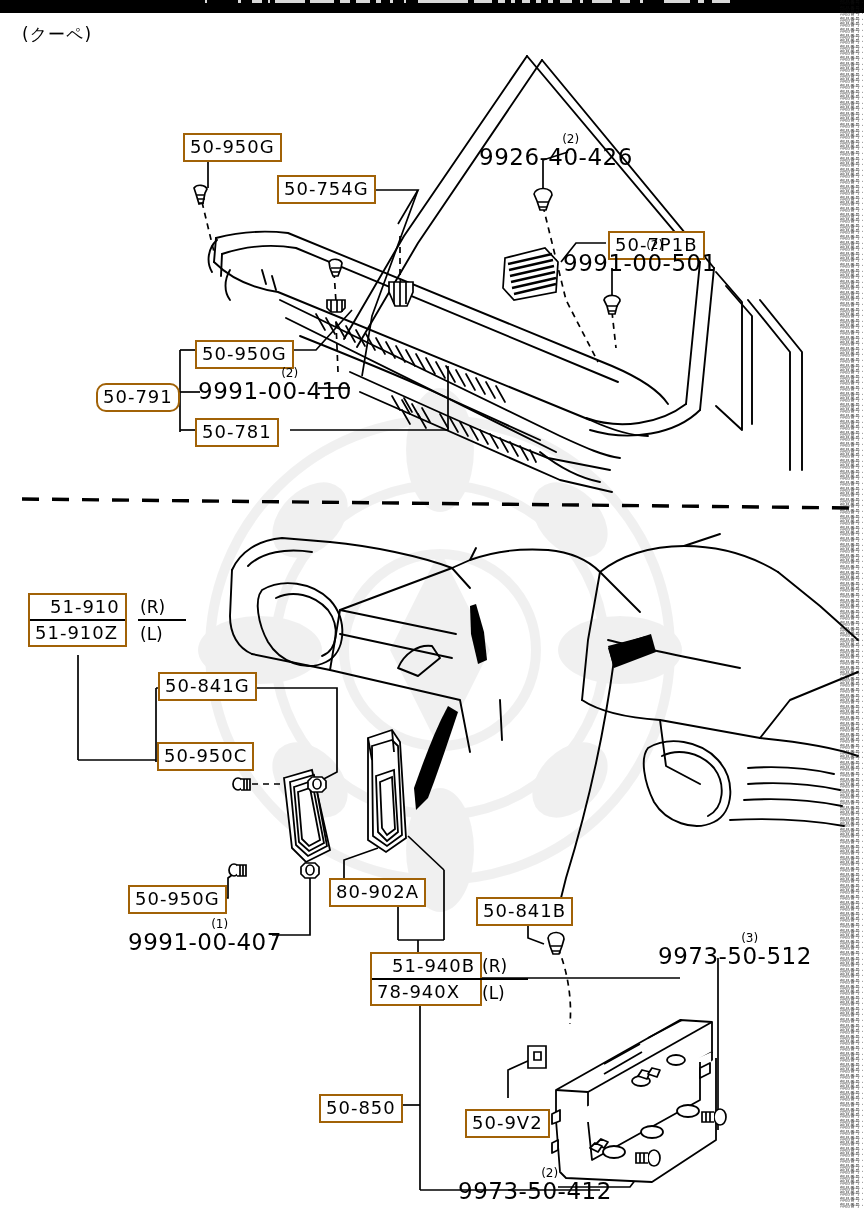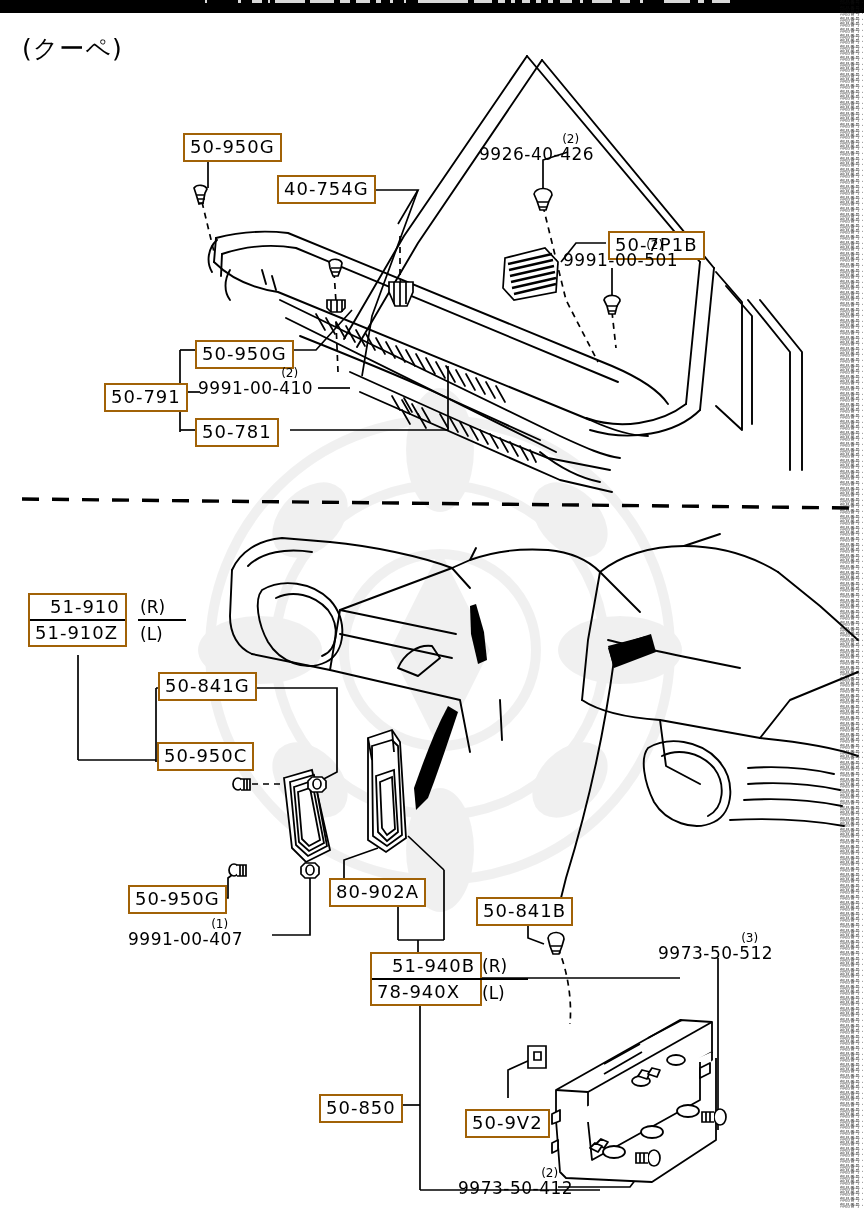--- a/index.html
+++ b/index.html
@@ -21,41 +21,41 @@
     overflow:hidden;
     font-family:"DejaVu Sans","Liberation Sans",sans-serif;
     font-size:5px;line-height:5.6px;letter-spacing:0px;
     color:#111;white-space:nowrap;text-align:center;
     opacity:.92;
   }
   .edgestrip span{display:block;}
 
   
   .sheet-title{
-    position:absolute;left:22px;top:32px;
-    font-size:25px;letter-spacing:1px;font-weight:400;
+    position:absolute;left:22px;top:23px;
+    font-size:17px;letter-spacing:1px;font-weight:400;
     font-family:"DejaVu Sans","Liberation Sans",sans-serif;
   }
 
   
   .watermark{
     position:absolute;left:130px;top:300px;width:620px;height:700px;
     opacity:.055;pointer-events:none;
   }
 
   
   .code-box{
     position:absolute;border:2px solid #a16207;background:#fff;
     font-size:18px;line-height:1;padding:3px 5px 4px 5px;
     white-space:nowrap;letter-spacing:1px;
     font-family:"DejaVu Sans","Liberation Sans",sans-serif;
   }
   .code-plain{
     position:absolute;background:transparent;
-    font-size:17px;line-height:1;white-space:nowrap;letter-spacing:.5px;
+    font-size:23px;line-height:1;white-space:nowrap;letter-spacing:.5px;
     font-family:"DejaVu Sans","Liberation Sans",sans-serif;
   }
   .qty{
     position:absolute;font-size:12px;line-height:1;white-space:nowrap;
     font-family:"DejaVu Sans","Liberation Sans",sans-serif;
   }
   .side-tag{
     position:absolute;font-size:17px;line-height:1;white-space:nowrap;
     font-family:"DejaVu Sans","Liberation Sans",sans-serif;
   }
@@ -475,28 +475,28 @@
       <g>
         <ellipse cx="654" cy="1158" rx="6" ry="8"></ellipse>
         <path d="M648 1153 h-12 v10 h12"></path>
         <path d="M644 1153 v10 M640 1153 v10"></path>
       </g>
     </g>
   </svg>
 
   <div id="labels">
       <div class="code-box" style="left: 183px; top: 133px;">50-950G</div>
-      <div class="code-box" style="left: 277px; top: 175px;">40-754G</div>
+      <div class="code-box" style="left: 277px; top: 175px;">50-754G</div>
       <div class="code-plain" style="left: 479px; top: 146px;">9926-40-426</div>
       <div class="qty" style="left: 562.2px; top: 133px;">(2)</div>
       <div class="code-box" style="left: 608px; top: 231px; text-align: right;">50-7P1B</div>
       <div class="code-plain" style="left: 563px; top: 252px;">9991-00-501</div>
       <div class="qty" style="left: 646.2px; top: 239px;">(2)</div>
       <div class="code-box" style="left: 195px; top: 340px;">50-950G</div>
-      <div class="code-box" style="left: 104px; top: 383px;">50-791</div>
+      <div class="code-box" style="left: 96px; top: 383px; border-radius: 10px;">50-791</div>
       <div class="code-plain" style="left: 198px; top: 380px;">9991-00-410</div>
       <div class="qty" style="left: 281.2px; top: 367px;">(2)</div>
       <div class="code-box" style="left: 195px; top: 418px;">50-781</div>
       <div class="code-box two-row" style="left: 28px; top: 593px;">
         <div class="row first">51-910</div>
         <div class="row">51-910Z</div>
       </div>
       <div class="side-tag" style="left: 140px; top: 599px;">(R)</div>
       <div class="side-tag" style="left: 140px; top: 626px;">(L)</div>
       <div style="position: absolute; left: 138px; top: 619px; width: 48px; height: 2px; background: rgb(0, 0, 0);"></div>

